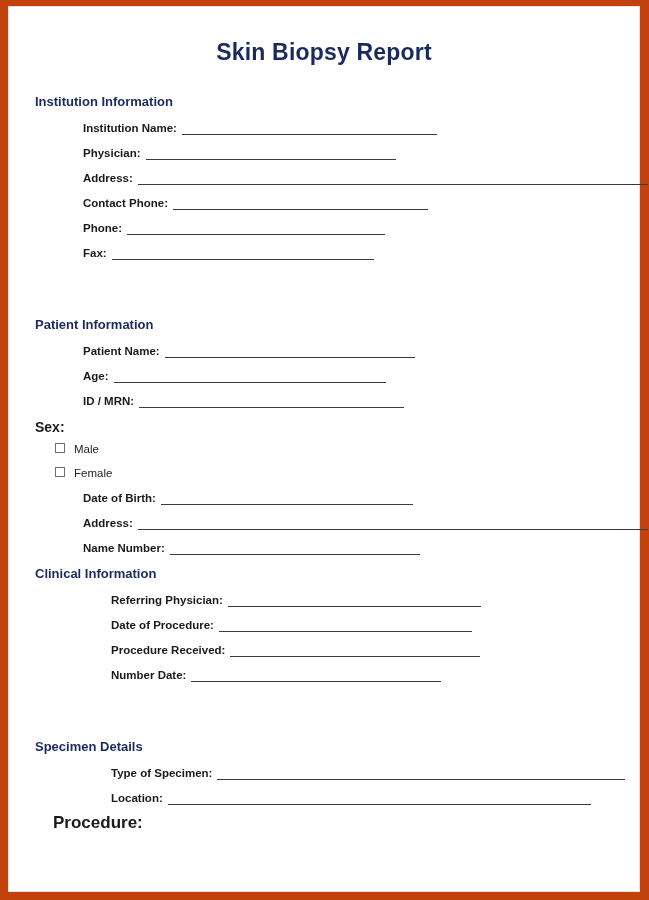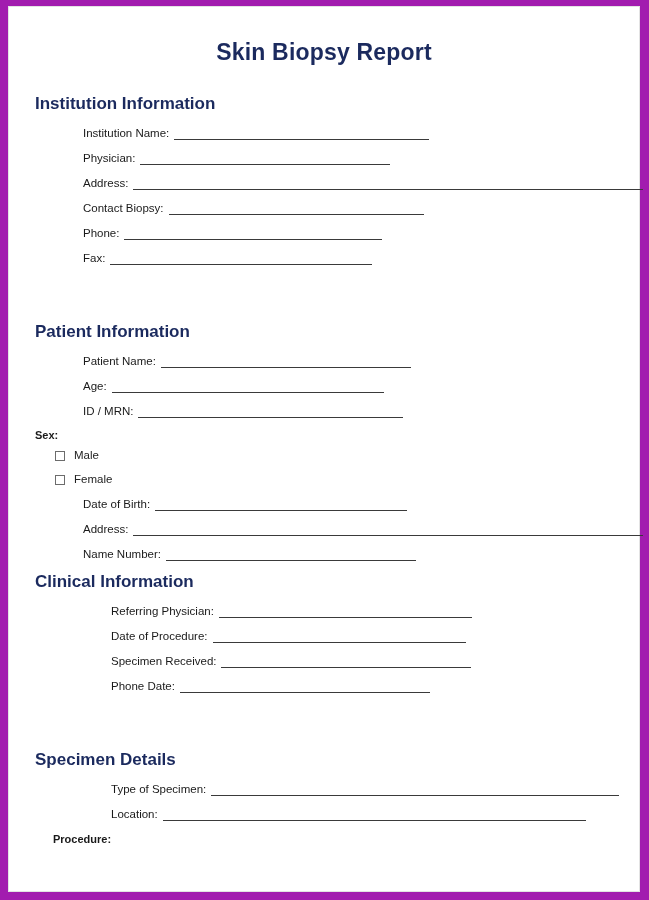--- a/index.html
+++ b/index.html
@@ -12,21 +12,21 @@
     width: 649px;
     height: 900px;
     position: relative;
     overflow: hidden;
   }
   .page {
     position: absolute;
     left: 0; top: 0;
     width: 649px;
     height: 900px;
-    background: #a21caf;
+    background: #c2410c;
     box-sizing: border-box;
     padding: 0;
   }
   .sheet {
     position: absolute;
     left: 8px;
     top: 6px;
     width: 632px;
     height: 886px;
     background: #ffffff;
@@ -43,58 +43,58 @@
     text-align: center;
     font-size: 23px;
     font-weight: bold;
     color: #1b2a5e;
     letter-spacing: 0.2px;
     margin: 12px 0 0 0;
     padding-bottom: 2px;
   }
   .section-title {
     color: #1b2a5e;
-    font-size: 17px;
+    font-size: 13px;
     font-weight: bold;
     margin: 26px 0 12px 8px;
   }
   .section-title.tight {
     margin-top: 6px;
   }
   .field-row {
     display: flex;
     align-items: flex-end;
     margin: 0 0 11px 8px;
     font-size: 11.5px;
     color: #1a1a1a;
-    font-weight: normal;
+    font-weight: bold;
     padding-left: 48px;
   }
   .field-row.indent {
     margin-left: 36px;
   }
   .field-label {
     white-space: nowrap;
     line-height: 14px;
   }
   .field-line {
     flex: 0 0 auto;
     border-bottom: 1px solid #3a3a3a;
     height: 11px;
     margin-left: 5px;
   }
   .sub-label {
     margin: 4px 0 8px 8px;
-    font-size: 11px;
+    font-size: 14px;
     font-weight: bold;
     color: #1a1a1a;
   }
   .check-row {
     display: flex;
-    align-items: flex-end;
+    align-items: flex-start;
     margin: 0 0 12px 28px;
     font-size: 11.5px;
     color: #1a1a1a;
   }
   .checkbox {
     width: 8px;
     height: 8px;
     border: 1px solid #6c6c6c;
     background: #fff;
     margin-right: 9px;
@@ -103,21 +103,21 @@
   .check-label {
     font-weight: normal;
     font-size: 11.5px;
     color: #222;
   }
   .gap-lg { height: 20px; }
   .no-line-row {
     display: flex;
     align-items: flex-end;
     margin: 0 0 11px 26px;
-    font-size: 11px;
+    font-size: 17px;
     font-weight: bold;
     color: #1a1a1a;
   }
 </style>
 </head>
 <body>
 
 <div class="page">
   <div class="sheet">
     <div class="inner">
@@ -132,21 +132,21 @@
       </div>
       <div class="field-row">
         <span class="field-label">Physician:</span>
         <span class="field-line" style="width:250px"></span>
       </div>
       <div class="field-row">
         <span class="field-label">Address:</span>
         <span class="field-line" style="width:510px"></span>
       </div>
       <div class="field-row">
-        <span class="field-label">Contact Biopsy:</span>
+        <span class="field-label">Contact Phone:</span>
         <span class="field-line" style="width:255px"></span>
       </div>
       <div class="field-row">
         <span class="field-label">Phone:</span>
         <span class="field-line" style="width:258px"></span>
       </div>
       <div class="field-row">
         <span class="field-label">Fax:</span>
         <span class="field-line" style="width:262px"></span>
       </div>
@@ -196,25 +196,25 @@
 
       <div class="field-row indent">
         <span class="field-label">Referring Physician:</span>
         <span class="field-line" style="width:253px"></span>
       </div>
       <div class="field-row indent">
         <span class="field-label">Date of Procedure:</span>
         <span class="field-line" style="width:253px"></span>
       </div>
       <div class="field-row indent">
-        <span class="field-label">Specimen Received:</span>
-        <span class="field-line" style="width:250px"></span>
-      </div>
-      <div class="field-row indent">
-        <span class="field-label">Phone Date:</span>
+        <span class="field-label">Procedure Received:</span>
+        <span class="field-line" style="width:250px"></span>
+      </div>
+      <div class="field-row indent">
+        <span class="field-label">Number Date:</span>
         <span class="field-line" style="width:250px"></span>
       </div>
 
       <div class="gap-lg"></div>
 
       <div class="section-title">Specimen Details</div>
 
       <div class="field-row indent">
         <span class="field-label">Type of Specimen:</span>
         <span class="field-line" style="width:408px"></span>

